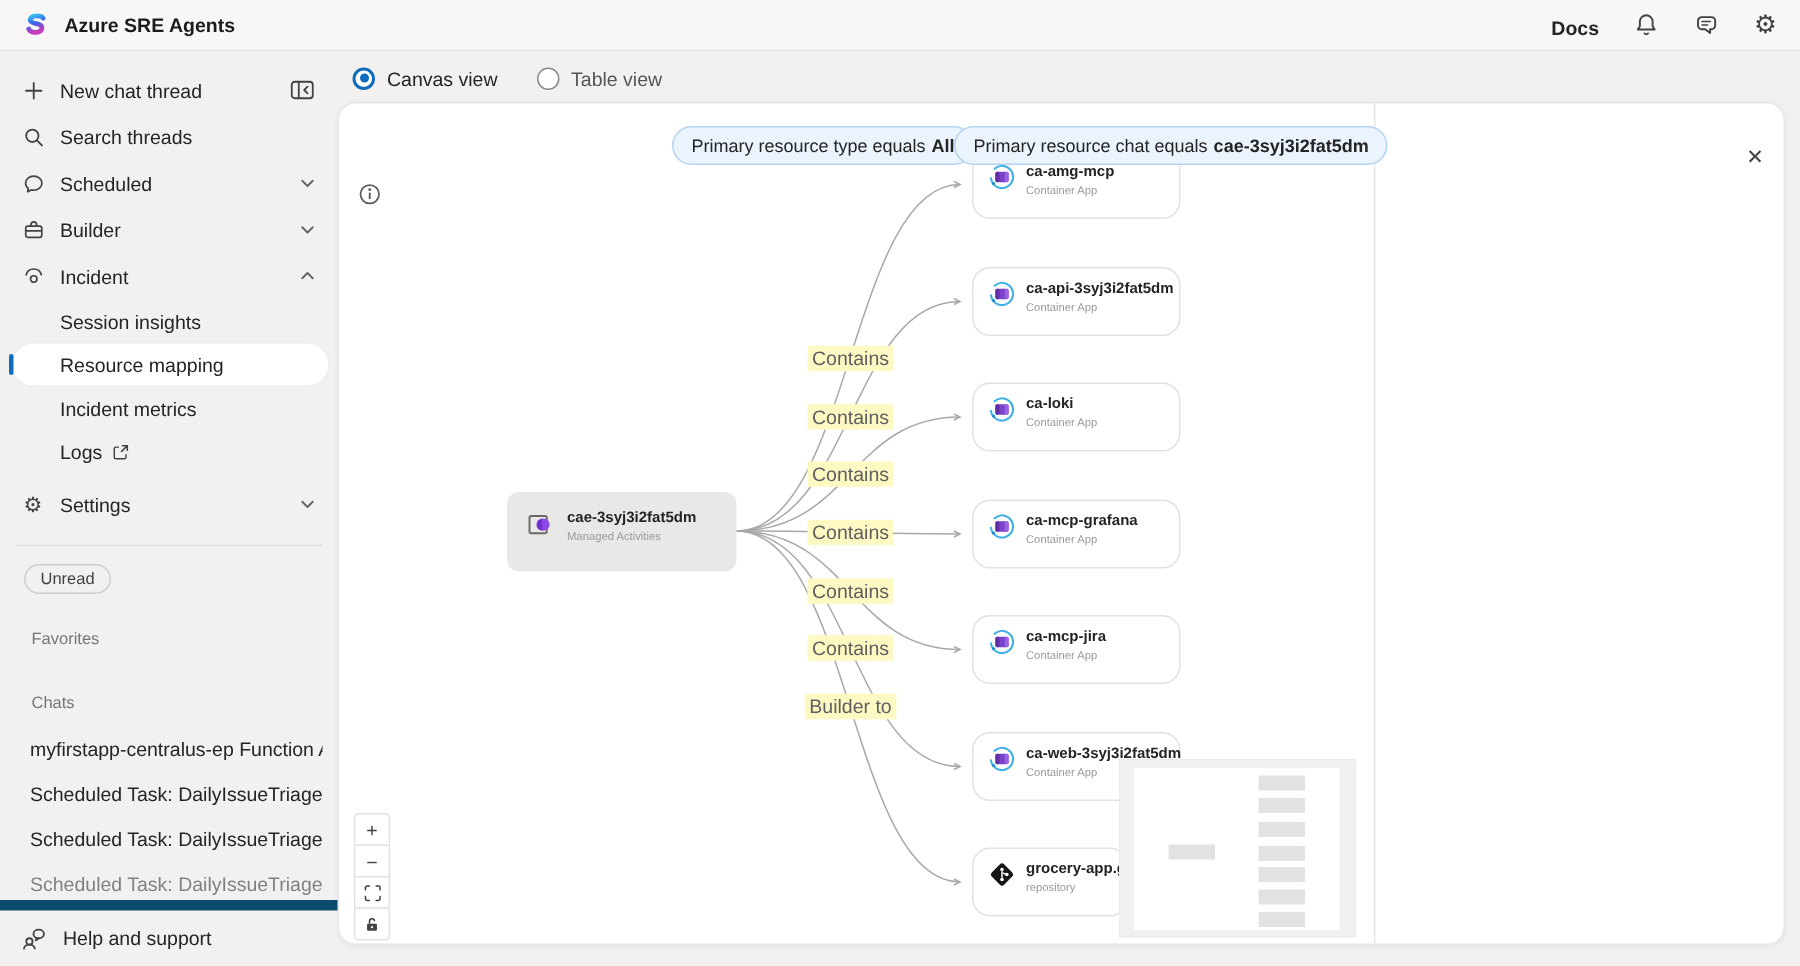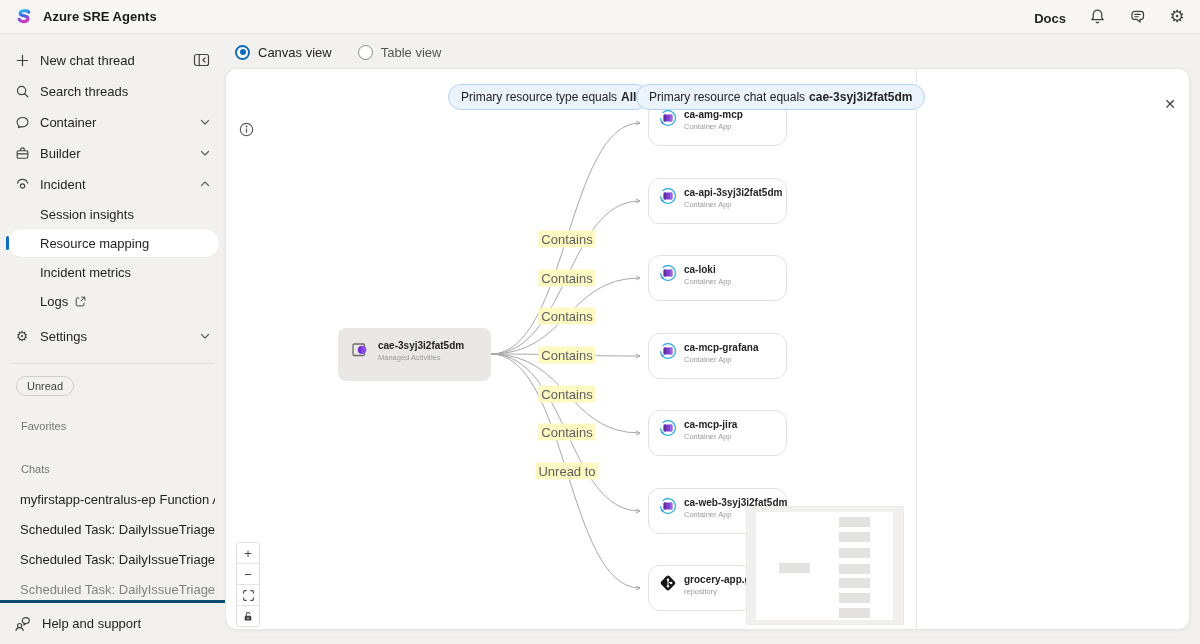--- a/index.html
+++ b/index.html
@@ -23,21 +23,21 @@
   .collapse-btn { width:24px; height:24px; border-radius:4px; display:flex; align-items:center; justify-content:center; cursor:pointer; }
   .sub-row { display:flex; align-items:center; height:28px; margin:1px 6px 1px 8px; padding:0 6px 0 32px; border-radius:20px; font-size:13px; color:#242424; cursor:pointer; position:relative; }
   .sub-row.selected { background:#ffffff; box-shadow:0 0 2px rgba(0,0,0,.06); }
   .sub-row.selected::before { content:""; position:absolute; left:-2px; top:7px; width:3px; height:14px; border-radius:2px; background:#0f6cbd; }
   .ext-ic { margin-left:6px; width:13px; height:13px; color:#424242; }
   .side-divider { height:1px; background:#e1e0df; margin:12px 10px 10px 10px; }
   .unread-pill { display:inline-block; margin:2px 0 0 16px; font-size:11px; color:#424242; border:1px solid #cfcecd; border-radius:11px; padding:3px 10px; background:transparent; cursor:pointer; }
   .section-label { font-size:11px; color:#757473; margin:24px 0 0 21px; }
   .chat-item { font-size:13px; color:#242424; height:30px; line-height:30px; margin:0 10px 0 8px; padding:0 6px 0 12px; border-radius:6px; white-space:nowrap; overflow:hidden; cursor:pointer; }
   .chat-list { margin-top:10px; }
-  .side-footer { position:absolute; left:0; bottom:0; width:225px; height:44px; background:#f2f1f0; border-top:3px solid #0c4a6e; display:flex; align-items:center; padding-left:14px; gap:10px; font-size:13px; color:#242424; cursor:pointer; z-index:5; }
+  .side-footer { position:absolute; left:0; bottom:0; width:225px; height:44px; background:#f2f1f0; border-top:7px solid #0c4a6e; display:flex; align-items:center; padding-left:14px; gap:10px; font-size:13px; color:#242424; cursor:pointer; z-index:5; }
   .side-footer .ic { width:18px; height:18px; color:#424242; }
 
   
   .view-toggle { position:absolute; left:235px; top:40px; height:24px; display:flex; align-items:center; gap:26px; z-index:10; }
   .radio-opt { display:flex; align-items:center; gap:8px; cursor:pointer; font-size:13px; }
   .radio-disc { width:15px; height:15px; border-radius:50%; border:1px solid #8a8a8a; background:#fff; position:relative; }
   .radio-disc.on { border:2px solid #0f6cbd; }
   .radio-disc.on::after { content:""; position:absolute; left:2.5px; top:2.5px; width:6px; height:6px; border-radius:50%; background:#0f6cbd; }
   .radio-opt .t2 { color:#555; }
 
@@ -143,21 +143,21 @@
     </span>
     <span class="lbl">Search threads</span>
   </div>
 
   <div class="side-row">
     <span class="ic">
       <svg width="15" height="15" viewBox="0 0 16 16">
           <path d="M8 2.6c-3.2 0-5.8 2.2-5.8 5 0 1.5.8 2.9 2 3.8L3.6 13.6l2.7-1.2c.5.1 1.1.2 1.7.2 3.2 0 5.8-2.2 5.8-5s-2.6-5-5.8-5z" fill="none" stroke="#424242" stroke-width="1.2" stroke-linejoin="round"></path>
         </svg>
     </span>
-    <span class="lbl">Container</span>
+    <span class="lbl">Scheduled</span>
     <svg class="chev" viewBox="0 0 12 12">
         <path d="M2.5 4.5 6 8l3.5-3.5" fill="none" stroke="#616161" stroke-width="1.2" stroke-linecap="round" stroke-linejoin="round"></path>
       </svg>
   </div>
 
   <div class="side-row">
     <span class="ic">
       <svg width="15" height="15" viewBox="0 0 16 16">
           <rect x="2.3" y="5" width="11.4" height="8" rx="1.5" fill="none" stroke="#424242" stroke-width="1.2"></rect>
           <path d="M6 5V4a2 2 0 0 1 4 0v1M2.3 8.4h11.4" fill="none" stroke="#424242" stroke-width="1.2"></path>
@@ -258,21 +258,21 @@
     <path d="M265 285 C341 285, 341 442, 414 442" class="hair" marker-end="url(#arrow)"></path>
     <path d="M265 285 C341 285, 341 519, 414 519" class="hair" marker-end="url(#arrow)"></path>
   </svg>
 
   <span class="edge-label" style="left:341px; top:170px">Contains</span>
   <span class="edge-label" style="left:341px; top:209px">Contains</span>
   <span class="edge-label" style="left:341px; top:247px">Contains</span>
   <span class="edge-label" style="left:341px; top:286px">Contains</span>
   <span class="edge-label" style="left:341px; top:325px">Contains</span>
   <span class="edge-label" style="left:341px; top:363px">Contains</span>
-  <span class="edge-label" style="left:341px; top:402px">Unread to</span>
+  <span class="edge-label" style="left:341px; top:402px">Builder to</span>
 
   <div class="root-node">
     <span class="n-ic">
       <svg width="20" height="20" viewBox="0 0 20 20">
           <rect x="3" y="4" width="11.5" height="11.5" rx="1.2" fill="none" stroke="#6b6a69" stroke-width="1.3"></rect>
           <ellipse cx="12" cy="9.8" rx="4.4" ry="4.1" fill="#8b49e8"></ellipse>
           <path d="M9.6 6.6c-1.6.8-2.1 5-.4 6.3 1 .8 2.2.7 2.2.7V6.2s-1-.1-1.8.4z" fill="#6e30cf"></path>
         </svg>
     </span>
     <span>

